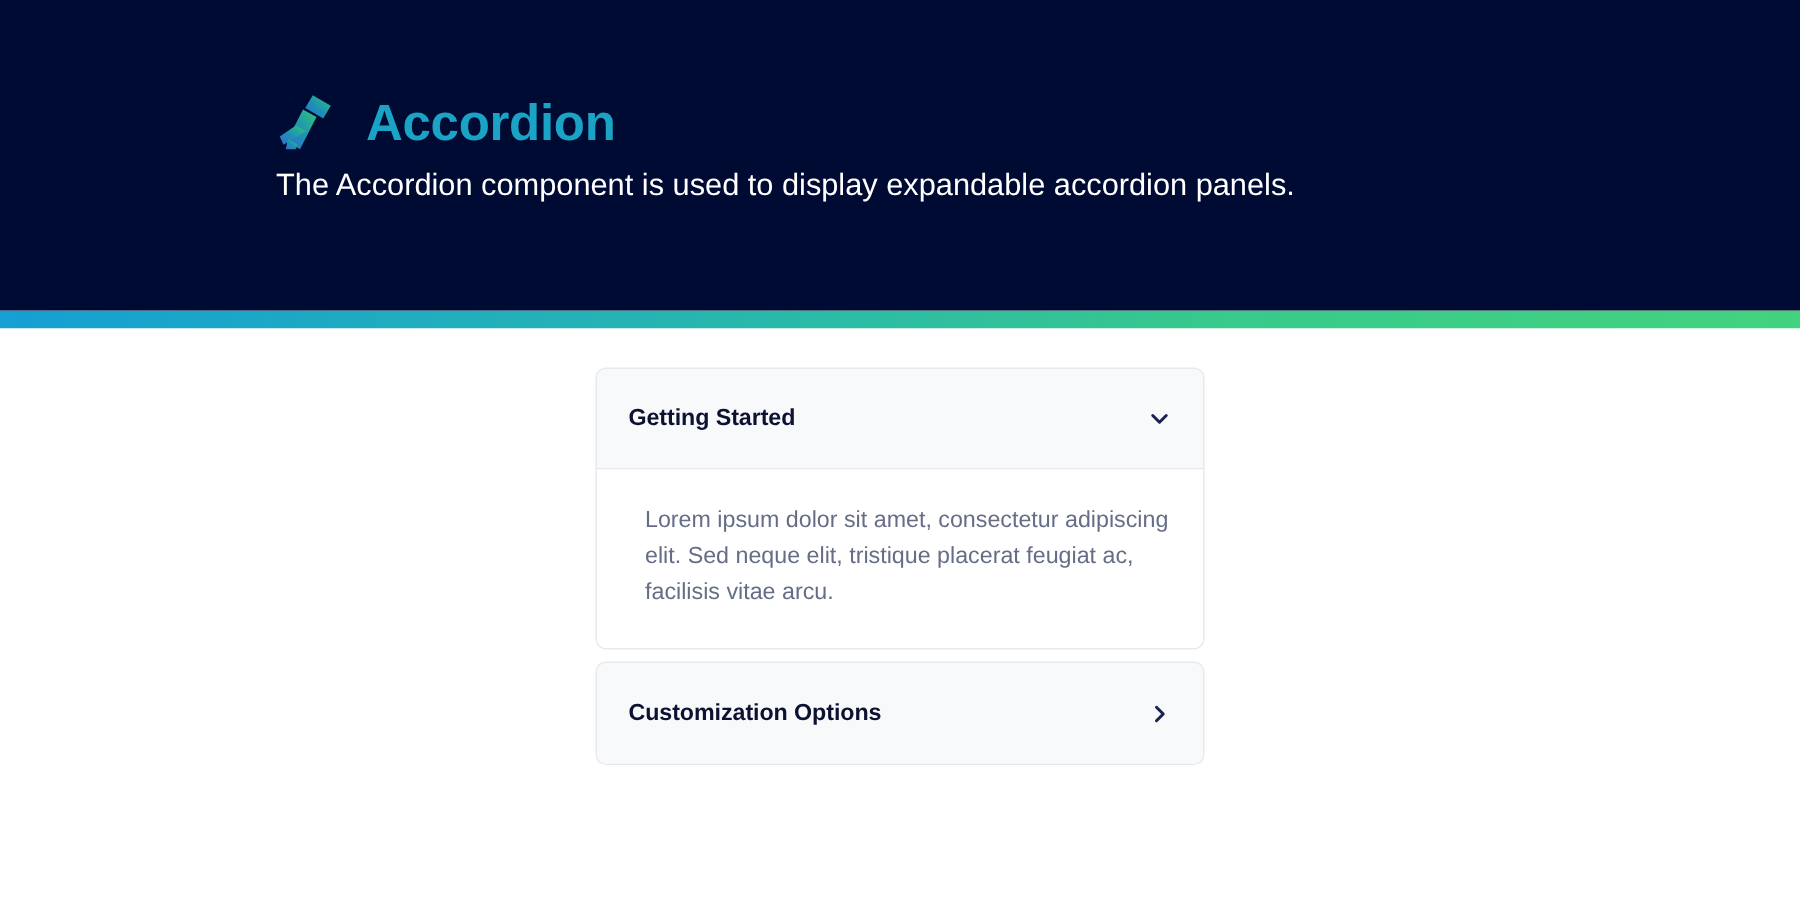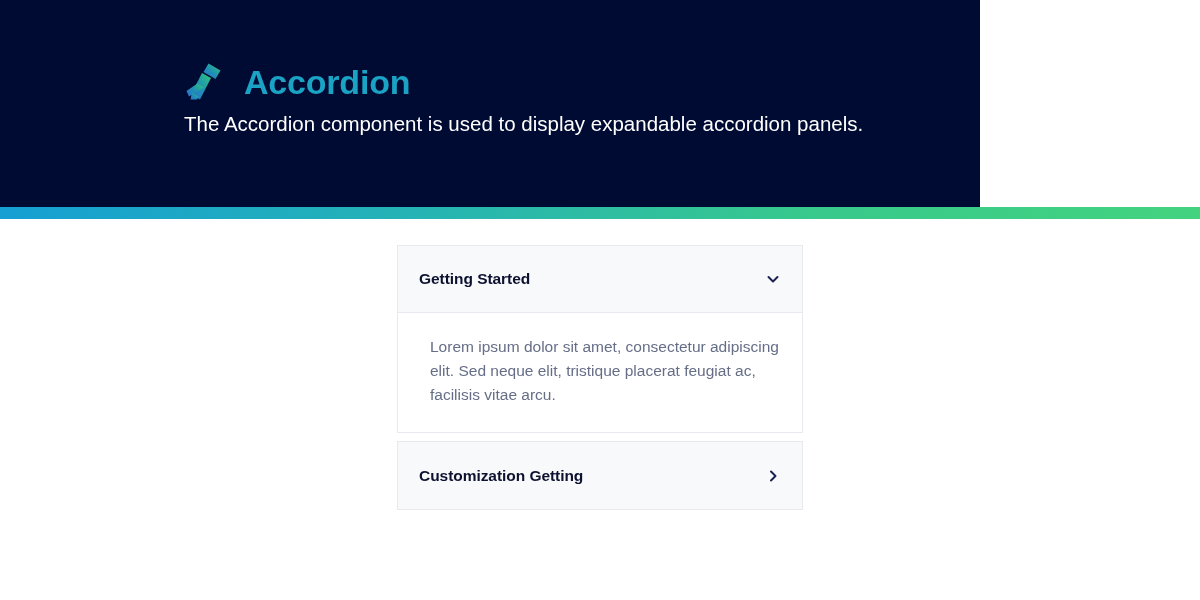--- a/index.html
+++ b/index.html
@@ -13,21 +13,21 @@
   body {
     font-family: "Liberation Sans", sans-serif;
     background: #ffffff;
     color: #0d1230;
     -webkit-font-smoothing: antialiased;
   }
 
   
   .page-header {
     position: relative;
-    width: 980px;
+    width: 1200px;
     height: 207px;
     background: #000b33;
     overflow: hidden;
   }
 
   .header-inner {
     position: absolute;
     left: 184px;
     top: 56px;
     width: 840px;
@@ -83,21 +83,21 @@
     left: 397px;
     top: 26px;
     width: 406px;
     display: flex;
     flex-direction: column;
     gap: 8px;
   }
 
   .accordion-item {
     border: 1px solid #e7e9ef;
-    border-radius: 0;
+    border-radius: 7px;
     background: #ffffff;
     overflow: hidden;
   }
 
   .accordion-header {
     height: 67px;
     background: #f8f9fb;
     display: flex;
     align-items: center;
     justify-content: space-between;
@@ -178,21 +178,21 @@
           <polyline points="3.5,6 8,10.5 12.5,6"></polyline>
         </svg>
       </div>
       <div class="accordion-panel">
         <p class="accordion-body-text">Lorem ipsum dolor sit amet, consectetur adipiscing elit. Sed neque elit, tristique placerat feugiat ac, facilisis vitae arcu.</p>
       </div>
     </section>
 
     <section class="accordion-item is-collapsed">
       <div class="accordion-header">
-        <span class="accordion-title">Customization Getting</span>
+        <span class="accordion-title">Customization Options</span>
         <svg class="chevron" viewBox="0 0 16 16" fill="none" stroke="currentColor" stroke-width="2" stroke-linecap="round" stroke-linejoin="round">
           <polyline points="6,3.5 10.5,8 6,12.5"></polyline>
         </svg>
       </div>
 
     </section>
 
 
   </div>
 </main>

